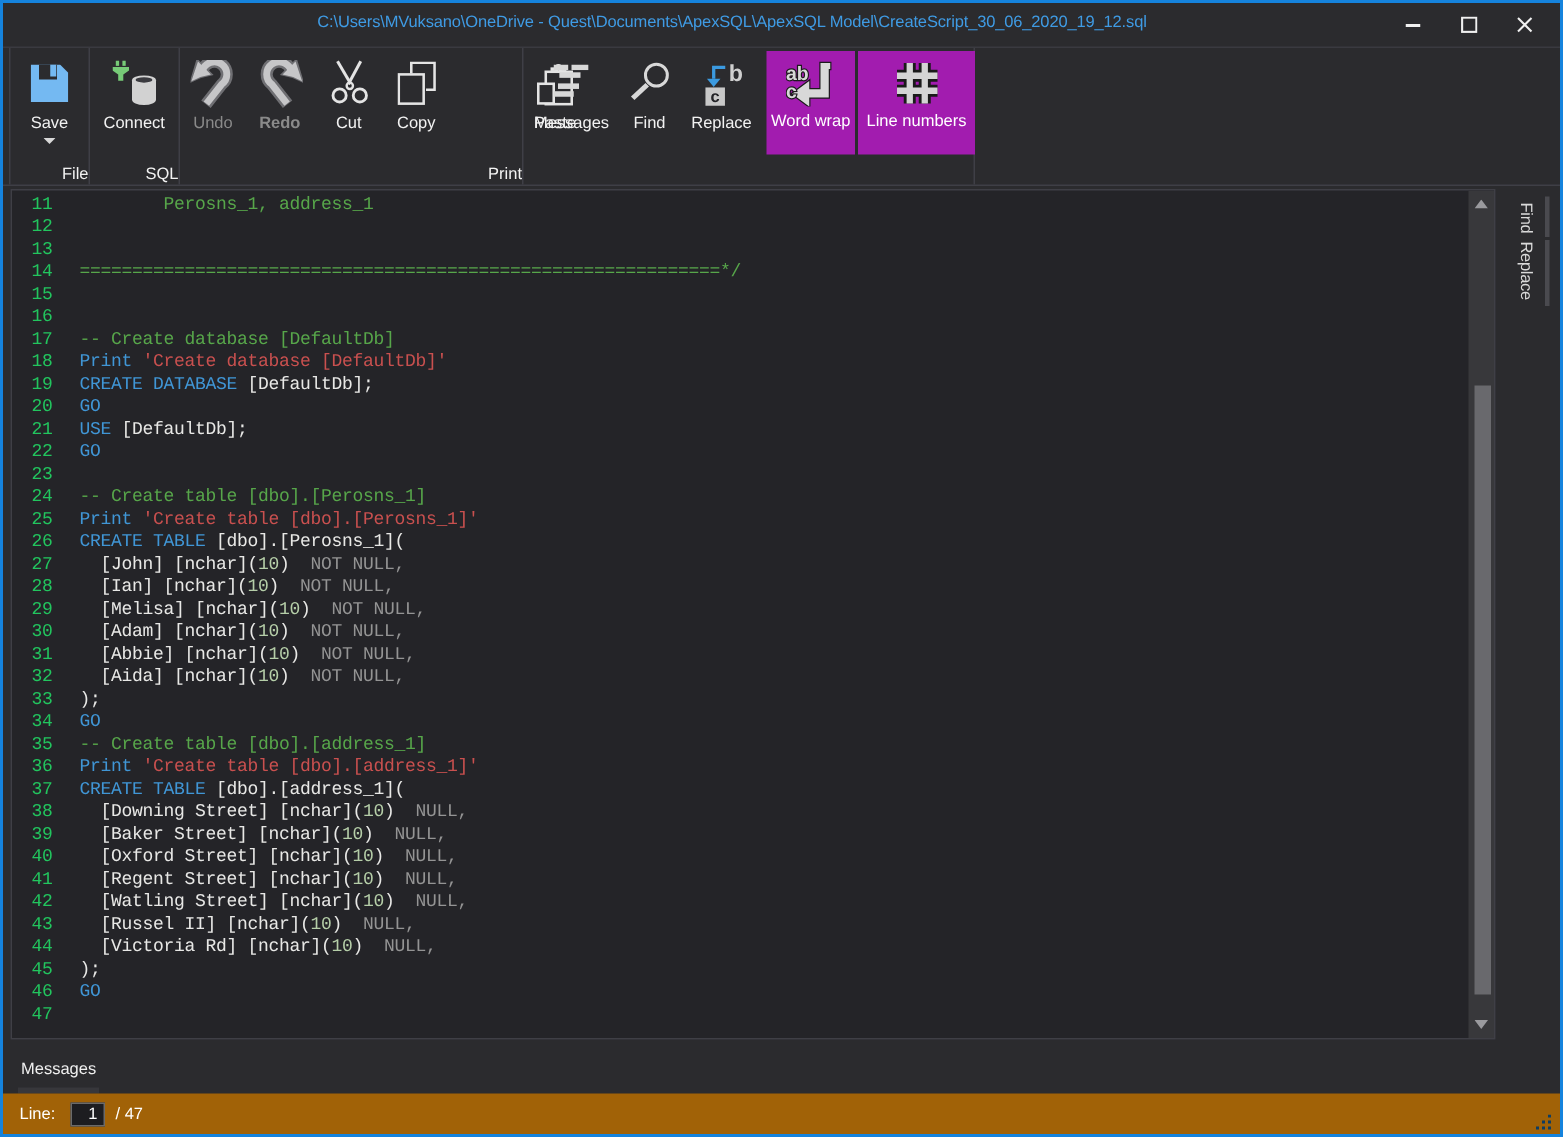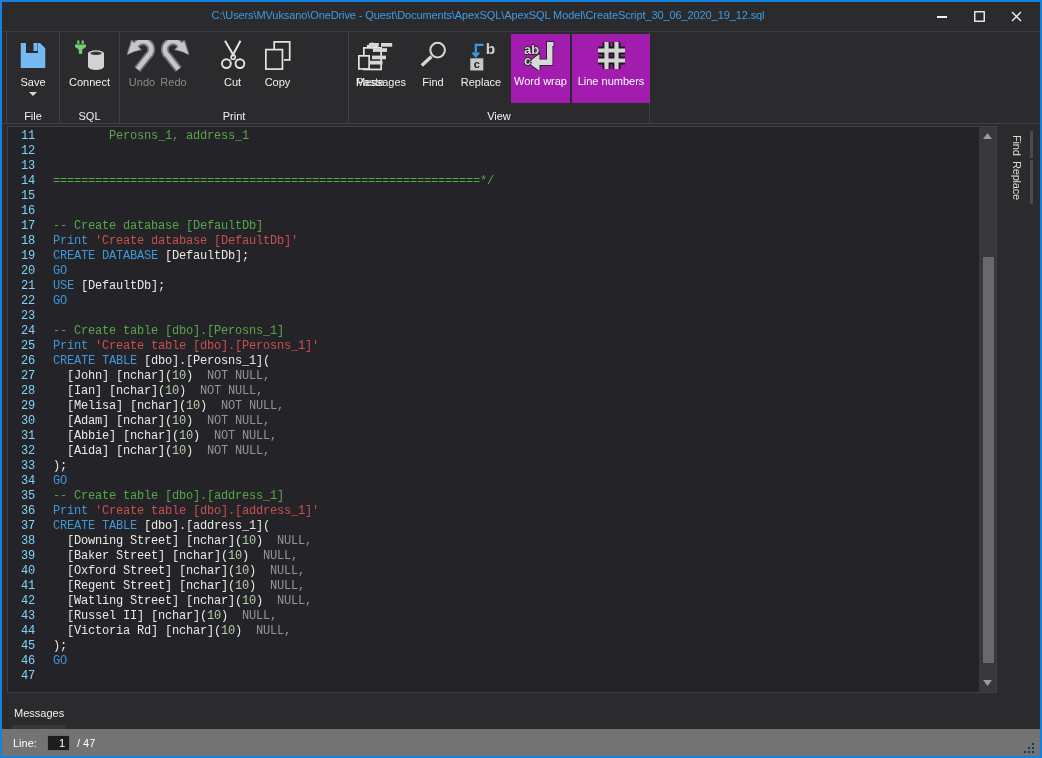--- a/index.html
+++ b/index.html
@@ -20,59 +20,59 @@
   }
 
   
   #ribbon { left:0; top:31px; width:1042px; height:93px;
     border-top:1px solid #3a3a40; border-bottom:1px solid #3f3f46; }
   .vsep { position:absolute; top:0; bottom:0; width:1px; background:#3f3f46; }
   .btn { position:absolute; top:0; height:91px; text-align:center; }
   .btn .lbl { position:absolute; top:44px; width:100%; font-size:11px; color:#f2f2f2; }
   .btn.dis .lbl { color:#8a8a8a; }
   .btn svg.ic { position:absolute; left:50%; transform:translateX(-50%); }
-  .grplbl { position:absolute; top:78px; font-size:11px; color:#f2f2f2; text-align:center; }
+  .grplbl { position:absolute; top:78px; font-size:11px; color:#f2f2f2; text-align:right; }
   .bluebtn { position:absolute; top:2px; height:69px; background:#a21caf; }
   .bluebtn .lbl { position:absolute; top:41px; width:100%; font-size:11px; color:#ffffff; text-align:center; }
 
   
   #editor {
     left:7px; top:126px; width:990px; height:567px;
     background:#242428; border:1px solid #3f3f46;
     overflow:hidden;
   }
   #code {
     position:absolute; left:0; top:1.5px;
     font-family:"Liberation Mono", monospace;
     font-size:12px; line-height:15px; letter-spacing:-0.2px;
     white-space:pre;
   }
   #code .row { height:15px; }
-  .ln { display:inline-block; width:27px; text-align:right; color:#7dd3fc; margin-right:18px; }
+  .ln { display:inline-block; width:27px; text-align:right; color:#22c55e; margin-right:18px; }
   .k { color:#4096d6; }
   .c { color:#57a64a; }
   .s { color:#c9504f; }
   .g { color:#949494; }
   .n { color:#b5cea8; }
   .w { color:#e8e8e6; }
 
   
   #sbar { position:absolute; right:0; top:0; width:17px; height:565px; background:#38383b; }
   #sthumb { position:absolute; left:4px; width:11px; background:#69696d; }
 
   
   .vtab { position:absolute; left:1011px; font-size:11px; letter-spacing:-0.2px; color:#dadada;
     writing-mode:vertical-rl; }
   .vbar { position:absolute; left:1030px; width:3px; background:#4a4a4f; }
 
   
   #messages { left:0; top:694px; width:1042px; height:35px; }
   #messages .txt { position:absolute; left:14px; top:13px; font-size:11px; color:#f0f0f0; }
   #messages .ind { position:absolute; left:12px; top:31px; width:54px; height:4px; background:#37373b; }
-  #status { left:0; top:729px; width:1042px; height:29px; background:#737373; }
+  #status { left:0; top:729px; width:1042px; height:29px; background:#a16207; }
   #status .txt { position:absolute; font-size:11px; color:#ffffff; }
   #linebox { position:absolute; left:47px; top:6px; width:23px; height:16px;
     background:#1d1d20; border:1px solid #6a6a6a; color:#fff; font-size:11px;
     text-align:right; padding-right:4px; line-height:14px; }
 </style>
 </head>
 <body>
 <div id="winborder"></div>
 
 <div class="abs" id="titlebar">
@@ -124,21 +124,21 @@
       <g>
         <path d="M8 7 A 8.3 8.3 0 1 1 20.8 16.2 L 10.3 29.5" stroke="#6f6f73" stroke-width="8" fill="none"></path>
         <polygon points="-0.8,15.6 4.2,-1.2 15.4,10 7,12" fill="#6f6f73"></polygon>
         <path d="M8 7 A 8.3 8.3 0 1 1 20.8 16.2 L 10.6 29.1" stroke="#c6c6c8" stroke-width="4.6" fill="none"></path>
         <polygon points="0.6,14.2 5,1 13.6,9.6 6.6,11.4" fill="#c6c6c8"></polygon>
       </g>
     </svg>
     <div class="lbl">Undo</div>
   </div>
 
-  <div class="btn dis" style="left:151px;width:45px;">
+  <div class="btn dis" style="left:164px;width:45px;font-weight:bold;">
     <svg class="ic" style="top:8px" width="30" height="33" viewBox="0 0 30 33">
       <g transform="translate(30,0) scale(-1,1)">
         <path d="M8 7 A 8.3 8.3 0 1 1 20.8 16.2 L 10.3 29.5" stroke="#6f6f73" stroke-width="8" fill="none"></path>
         <polygon points="-0.8,15.6 4.2,-1.2 15.4,10 7,12" fill="#6f6f73"></polygon>
         <path d="M8 7 A 8.3 8.3 0 1 1 20.8 16.2 L 10.6 29.1" stroke="#c6c6c8" stroke-width="4.6" fill="none"></path>
         <polygon points="0.6,14.2 5,1 13.6,9.6 6.6,11.4" fill="#c6c6c8"></polygon>
       </g>
     </svg>
     <div class="lbl">Redo</div>
   </div>
@@ -226,21 +226,20 @@
       <g stroke="#d4d4d4" stroke-width="4.2">
         <path d="M11.5 2 V29 M21.5 2 V29 M3 10.5 H30 M3 20.5 H30"></path>
       </g>
     </svg>
     <div class="lbl">Line numbers</div>
   </div>
 
   <div class="grplbl" style="left:7px;width:52px;">File</div>
   <div class="grplbl" style="left:60px;width:59px;">SQL</div>
   <div class="grplbl" style="left:120px;width:228px;">Print</div>
-  <div class="grplbl" style="left:349px;width:300px;">View</div>
 </div>
 
 <div class="abs" id="editor">
   <div id="code"><div class="row"><span class="ln">11</span><span class="c">        Perosns_1, address_1</span></div><div class="row"><span class="ln">12</span></div><div class="row"><span class="ln">13</span></div><div class="row"><span class="ln">14</span><span class="c">=============================================================*/</span></div><div class="row"><span class="ln">15</span></div><div class="row"><span class="ln">16</span></div><div class="row"><span class="ln">17</span><span class="c">-- Create database [DefaultDb]</span></div><div class="row"><span class="ln">18</span><span class="k">Print</span><span class="w"> </span><span class="s">'Create database [DefaultDb]'</span></div><div class="row"><span class="ln">19</span><span class="k">CREATE DATABASE</span><span class="w"> [DefaultDb];</span></div><div class="row"><span class="ln">20</span><span class="k">GO</span></div><div class="row"><span class="ln">21</span><span class="k">USE</span><span class="w"> [DefaultDb];</span></div><div class="row"><span class="ln">22</span><span class="k">GO</span></div><div class="row"><span class="ln">23</span></div><div class="row"><span class="ln">24</span><span class="c">-- Create table [dbo].[Perosns_1]</span></div><div class="row"><span class="ln">25</span><span class="k">Print</span><span class="w"> </span><span class="s">'Create table [dbo].[Perosns_1]'</span></div><div class="row"><span class="ln">26</span><span class="k">CREATE TABLE</span><span class="w"> [dbo].[Perosns_1](</span></div><div class="row"><span class="ln">27</span><span class="w">  [John] [nchar](</span><span class="n">10</span><span class="w">)  </span><span class="g">NOT NULL,</span></div><div class="row"><span class="ln">28</span><span class="w">  [Ian] [nchar](</span><span class="n">10</span><span class="w">)  </span><span class="g">NOT NULL,</span></div><div class="row"><span class="ln">29</span><span class="w">  [Melisa] [nchar](</span><span class="n">10</span><span class="w">)  </span><span class="g">NOT NULL,</span></div><div class="row"><span class="ln">30</span><span class="w">  [Adam] [nchar](</span><span class="n">10</span><span class="w">)  </span><span class="g">NOT NULL,</span></div><div class="row"><span class="ln">31</span><span class="w">  [Abbie] [nchar](</span><span class="n">10</span><span class="w">)  </span><span class="g">NOT NULL,</span></div><div class="row"><span class="ln">32</span><span class="w">  [Aida] [nchar](</span><span class="n">10</span><span class="w">)  </span><span class="g">NOT NULL,</span></div><div class="row"><span class="ln">33</span><span class="w">);</span></div><div class="row"><span class="ln">34</span><span class="k">GO</span></div><div class="row"><span class="ln">35</span><span class="c">-- Create table [dbo].[address_1]</span></div><div class="row"><span class="ln">36</span><span class="k">Print</span><span class="w"> </span><span class="s">'Create table [dbo].[address_1]'</span></div><div class="row"><span class="ln">37</span><span class="k">CREATE TABLE</span><span class="w"> [dbo].[address_1](</span></div><div class="row"><span class="ln">38</span><span class="w">  [Downing Street] [nchar](</span><span class="n">10</span><span class="w">)  </span><span class="g">NULL,</span></div><div class="row"><span class="ln">39</span><span class="w">  [Baker Street] [nchar](</span><span class="n">10</span><span class="w">)  </span><span class="g">NULL,</span></div><div class="row"><span class="ln">40</span><span class="w">  [Oxford Street] [nchar](</span><span class="n">10</span><span class="w">)  </span><span class="g">NULL,</span></div><div class="row"><span class="ln">41</span><span class="w">  [Regent Street] [nchar](</span><span class="n">10</span><span class="w">)  </span><span class="g">NULL,</span></div><div class="row"><span class="ln">42</span><span class="w">  [Watling Street] [nchar](</span><span class="n">10</span><span class="w">)  </span><span class="g">NULL,</span></div><div class="row"><span class="ln">43</span><span class="w">  [Russel II] [nchar](</span><span class="n">10</span><span class="w">)  </span><span class="g">NULL,</span></div><div class="row"><span class="ln">44</span><span class="w">  [Victoria Rd] [nchar](</span><span class="n">10</span><span class="w">)  </span><span class="g">NULL,</span></div><div class="row"><span class="ln">45</span><span class="w">);</span></div><div class="row"><span class="ln">46</span><span class="k">GO</span></div><div class="row"><span class="ln">47</span></div></div>
   <div id="sbar">
     <svg style="position:absolute;left:4px;top:6px" width="9" height="6">
         <path d="M0 6 H9 L4.5 0 Z" fill="#9a9a9e"></path>
       </svg>
     <div id="sthumb" style="top:130px;height:406px;"></div>
     <svg style="position:absolute;left:4px;bottom:6px" width="9" height="6">

